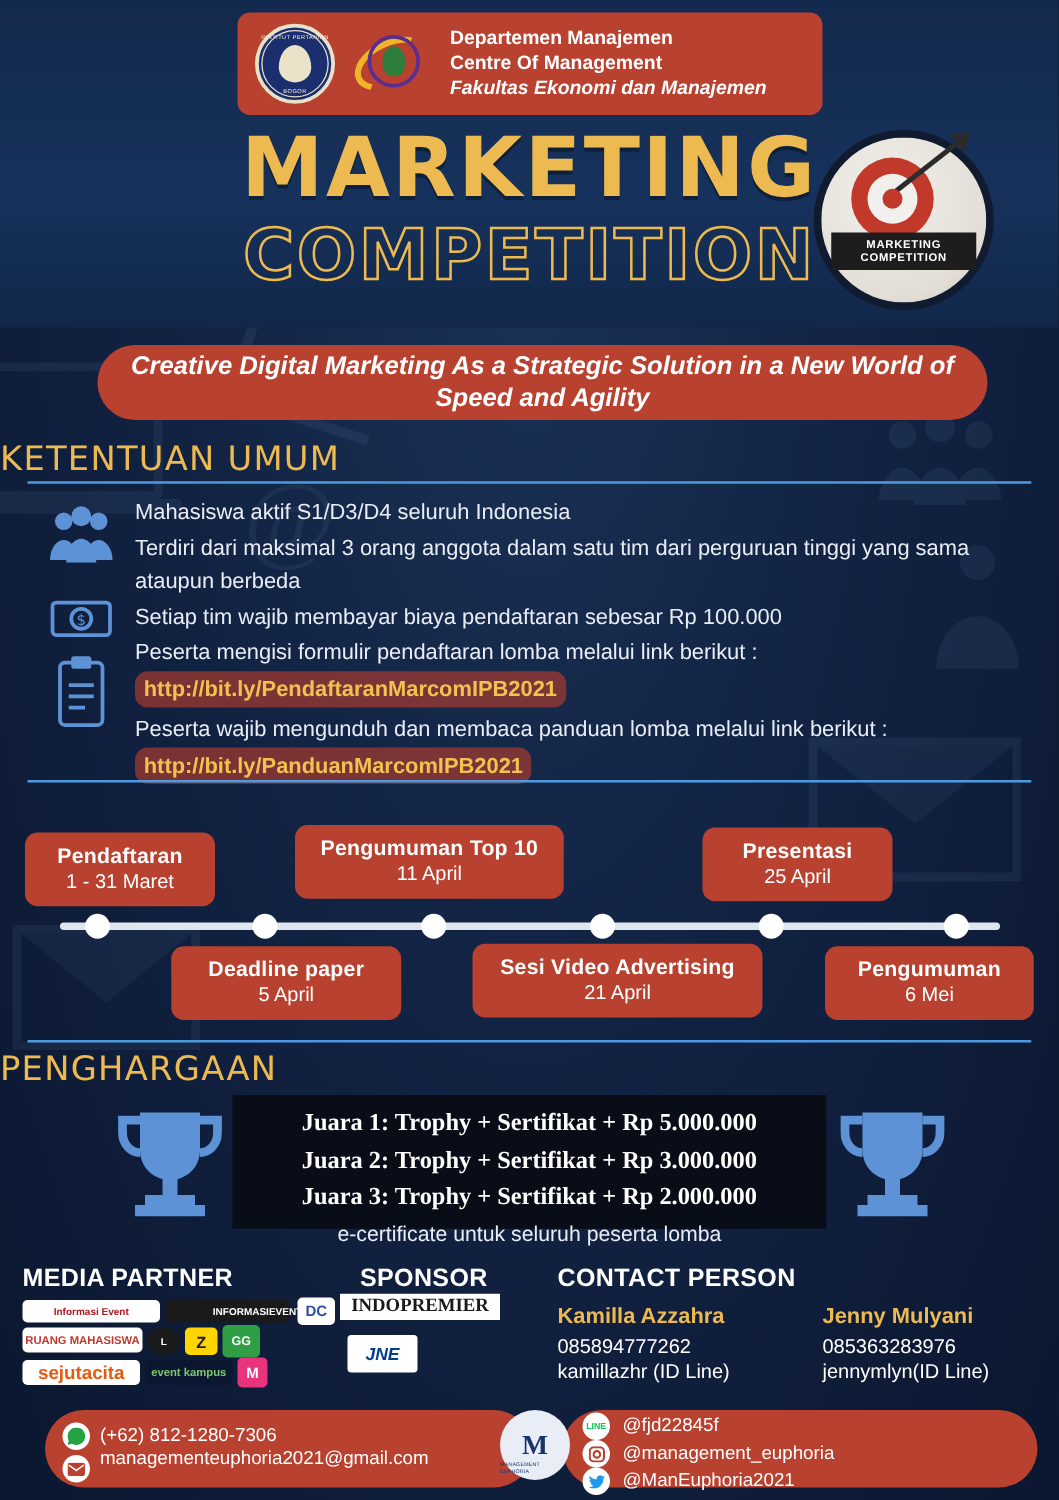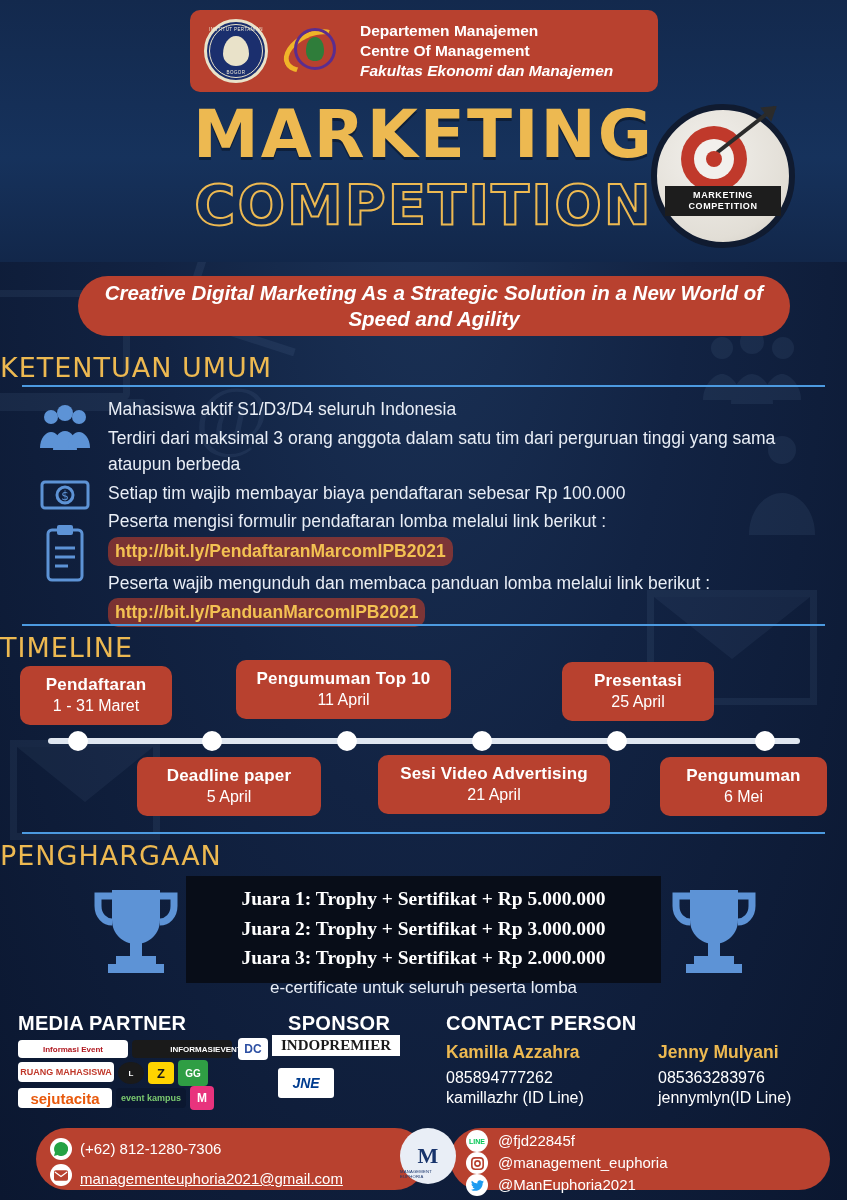--- a/index.html
+++ b/index.html
@@ -254,21 +254,20 @@
     <div class="li">Mahasiswa aktif S1/D3/D4 seluruh Indonesia</div>
     <div class="li">Terdiri dari maksimal 3 orang anggota dalam satu tim dari perguruan tinggi yang sama ataupun berbeda</div>
     <div class="li">Setiap tim wajib membayar biaya pendaftaran sebesar Rp 100.000</div>
     <div class="li">Peserta mengisi formulir pendaftaran lomba melalui link berikut :</div>
     <div class="li" style="margin:2px 0 4px;"><span class="link">http://bit.ly/PendaftaranMarcomIPB2021</span></div>
     <div class="li">Peserta wajib mengunduh dan membaca panduan lomba melalui link berikut :</div>
     <div class="li" style="margin-top:2px;"><span class="link">http://bit.ly/PanduanMarcomIPB2021</span></div>
   </div>
 
   <div class="rule" style="left:22px; top:624px; width:803px;"></div>
-  <div class="sec-head" style="top:632px;">TIMELINE</div>
 
   <div class="tl-line"></div>
   <div class="tl-dot" style="left:68px;"></div>
   <div class="tl-dot" style="left:202px;"></div>
   <div class="tl-dot" style="left:337px;"></div>
   <div class="tl-dot" style="left:472px;"></div>
   <div class="tl-dot" style="left:607px;"></div>
   <div class="tl-dot" style="left:755px;"></div>
 
   <div class="tl-card" style="left:20px; top:666px; width:152px;">
@@ -359,21 +358,21 @@
           <path d="M8 0a8 8 0 00-6.9 12L0 16l4.1-1.1A8 8 0 108 0z" fill="#25a244"></path>
         </svg>
     </div>
     <div class="foot-line" style="left:80px; top:18px;">(+62) 812-1280-7306</div>
     <div style="position:absolute; left:50px; top:42px;" class="sm-ic">
       <svg width="14" height="11" viewBox="0 0 16 12">
           <rect width="16" height="12" rx="2" fill="#b8412f"></rect>
           <path d="M1 2l7 5 7-5" stroke="#fff" stroke-width="1.4" fill="none"></path>
         </svg>
     </div>
-    <div class="foot-line" style="left:80px; top:48px;text-decoration:underline;">managementeuphoria2021@gmail.com</div>
+    <div class="foot-line" style="left:80px; top:36px;">managementeuphoria2021@gmail.com</div>
 
     <div style="position:absolute; left:466px; top:8px;" class="sm-ic">
         <span style="font-size:7px;color:#06c755;font-weight:800;">LINE</span>
       </div>
     <div class="foot-line" style="left:498px; top:10px;">@fjd22845f</div>
     <div style="position:absolute; left:466px; top:30px;" class="sm-ic">
       <svg width="13" height="13" viewBox="0 0 16 16">
           <rect x="1" y="1" width="14" height="14" rx="4" fill="none" stroke="#b8412f" stroke-width="2"></rect>
           <circle cx="8" cy="8" r="3.2" fill="none" stroke="#b8412f" stroke-width="2"></circle>
         </svg>

